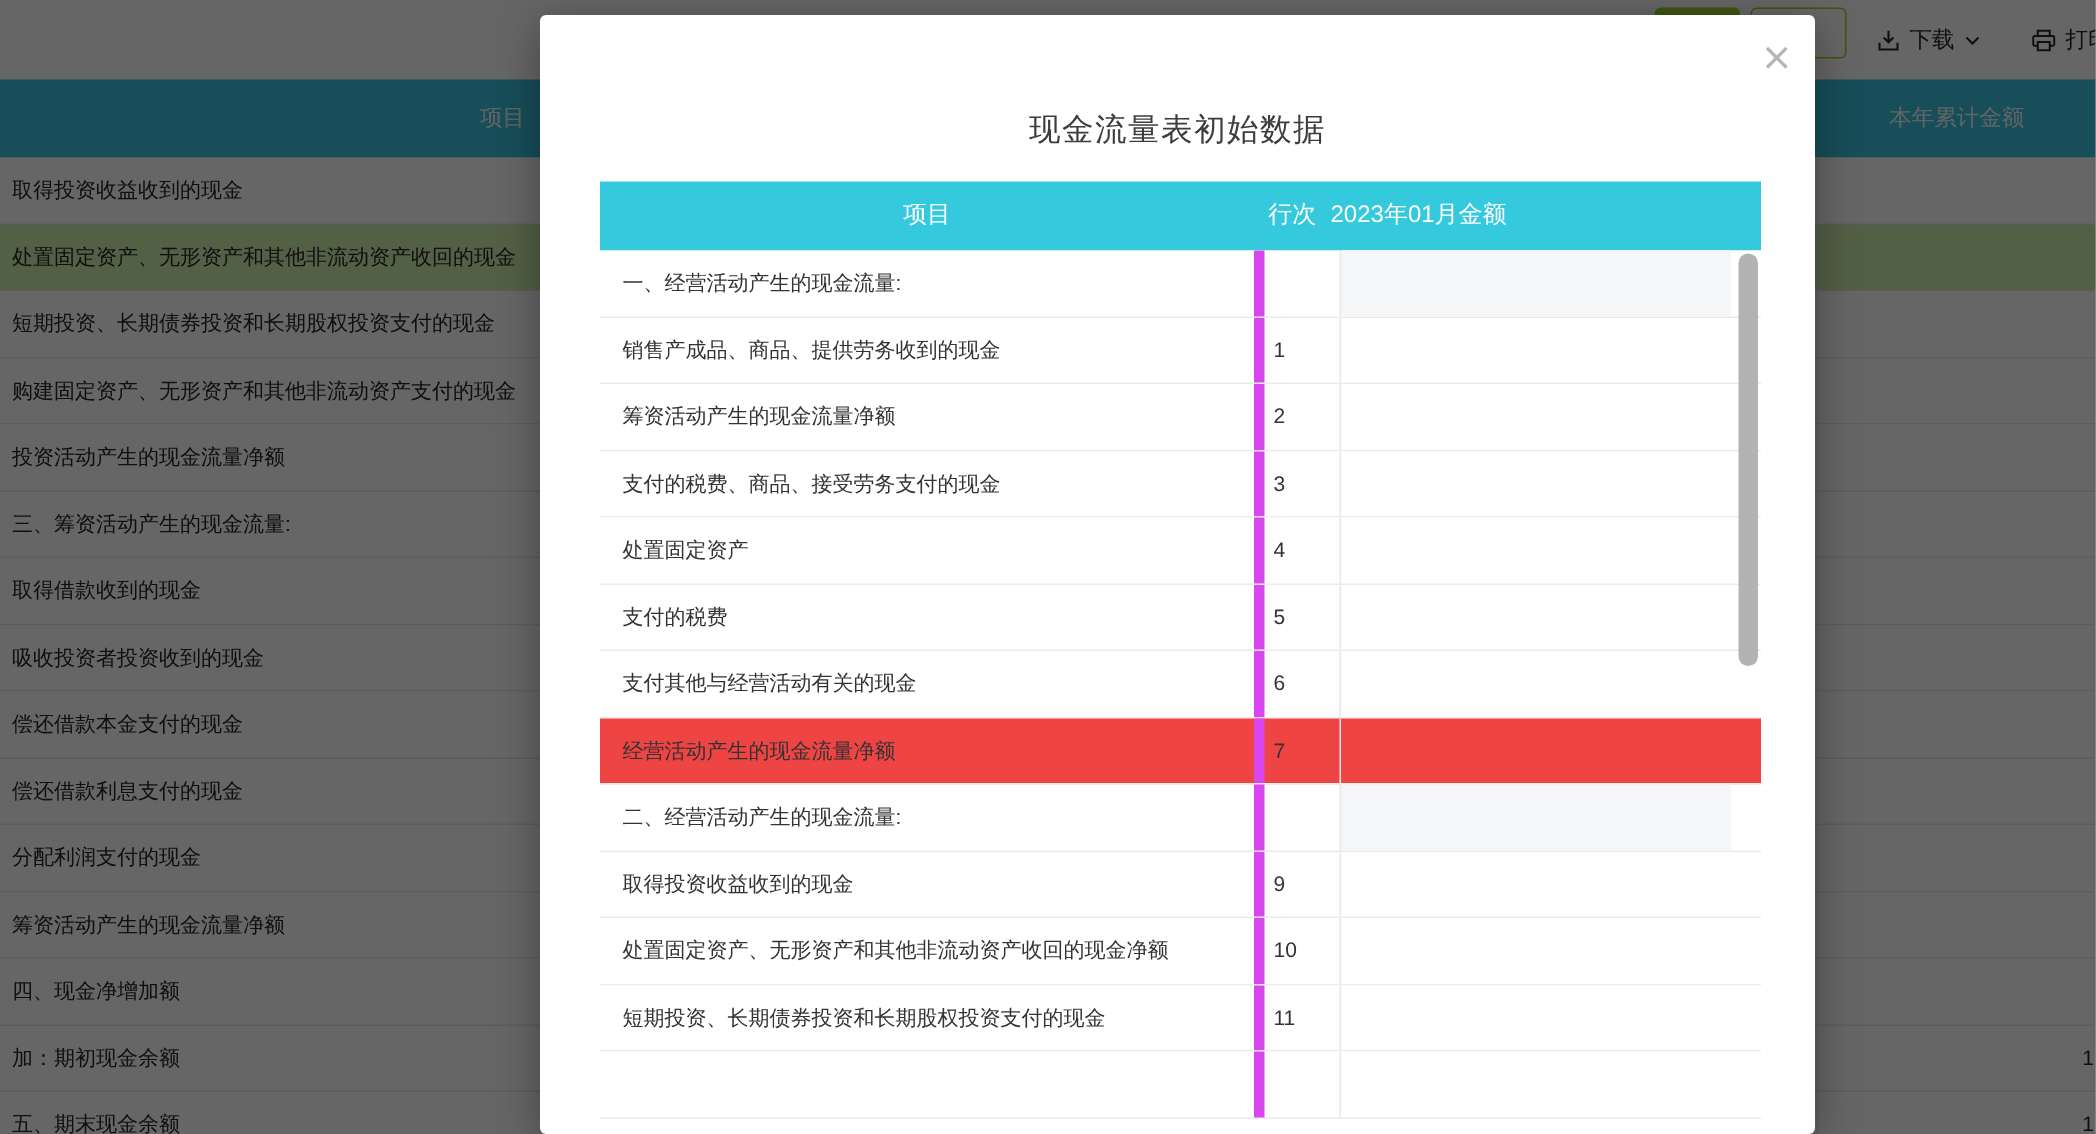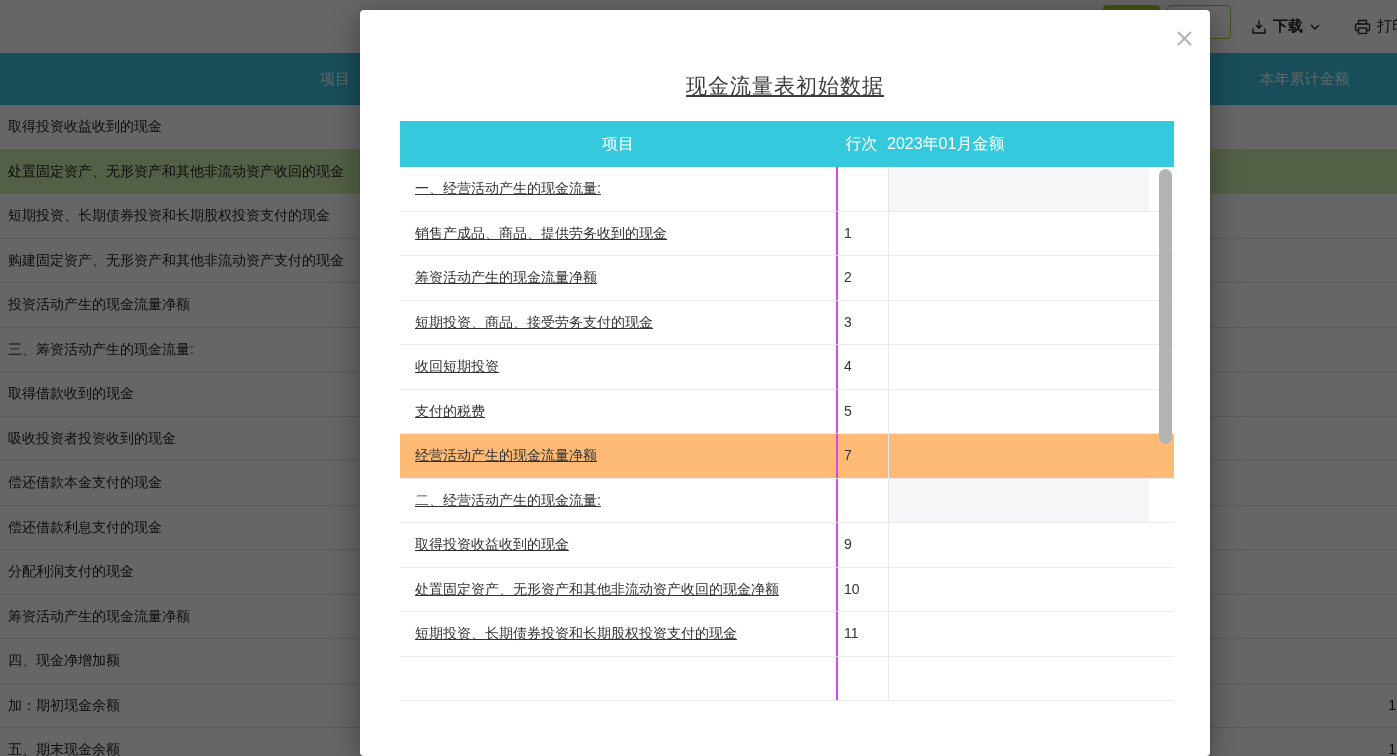--- a/index.html
+++ b/index.html
@@ -7,46 +7,46 @@
   .screen{
     position:relative;width:1397px;height:756px;overflow:hidden;
     background:#fff;font-family:"Liberation Sans","DejaVu Sans",sans-serif;
     -webkit-font-smoothing:antialiased;
   }
   
   .bg-toolbar{position:absolute;left:0;top:0;width:1397px;height:53px;background:#ffffff;}
   .btn-filled{position:absolute;left:1103px;top:5px;width:57px;height:34px;border-radius:4px;background:#9CD42A;}
   .btn-outline{position:absolute;left:1167px;top:5px;width:62px;height:32px;border-radius:4px;background:#ffffff;border:1px solid #9CD42A;}
   .tool-item{position:absolute;top:0;height:53px;display:flex;align-items:center;gap:6px;font-size:15px;color:#262626;cursor:pointer;white-space:nowrap;}
-  .tool-download{left:1251px;font-weight:bold;}
+  .tool-download{left:1251px;}
   .tool-print{left:1354px;}
   
   .bg-header{position:absolute;left:0;top:53px;width:1397px;height:52px;background:#3BC3DE;}
   .bg-header .h-project{position:absolute;left:240px;top:0;width:190px;line-height:52px;text-align:center;font-size:15px;color:#f2fbfd;}
   .bg-header .h-ytd{position:absolute;left:1212px;top:0;width:185px;line-height:52px;text-align:center;font-size:15px;color:#f2fbfd;}
   .bg-rows{position:absolute;left:0;top:105px;width:1397px;}
   .bg-row{display:flex;height:43.5px;border-bottom:1px solid #e6e6e6;background:#fff;}
   .bg-row.selected{background:#CDEFAD;}
   .bg-row .lbl{flex:1;padding-left:8px;font-size:14px;color:#262626;line-height:43.5px;white-space:nowrap;overflow:hidden;}
   .bg-row .val{width:184px;border-left:1px solid #e6e6e6;text-align:right;font-size:14px;color:#1f2430;line-height:43.5px;padding-right:1px;overflow:hidden;}
   
   .overlay{position:absolute;inset:0;background:rgba(0,0,0,0.6);}
   
   .modal{position:absolute;left:360px;top:10px;width:850px;height:746px;background:#ffffff;
          border-radius:4px;box-shadow:0 6px 30px rgba(0,0,0,0.35);overflow:hidden;}
   .modal-close{position:absolute;top:17px;right:15px;width:22px;height:22px;display:flex;align-items:center;justify-content:center;cursor:pointer;}
-  .modal-title{margin-top:62px;text-align:center;font-size:21px;font-weight:500;color:#3d3d3d;letter-spacing:1px;text-decoration:underline;}
+  .modal-title{margin-top:62px;text-align:center;font-size:21px;font-weight:500;color:#3d3d3d;letter-spacing:1px;}
   .m-table{position:absolute;left:40px;top:111px;width:774px;}
   .m-head{display:flex;height:46px;background:#35C9DD;color:#ffffff;font-size:16px;}
   .m-head .h1{width:436px;text-align:center;line-height:46px;}
   .m-head .h2{width:51px;text-align:center;line-height:46px;}
   .m-head .h3{width:287px;text-align:left;line-height:46px;}
   .m-row{display:flex;height:43.5px;border-bottom:1px solid #ebebeb;font-size:14px;color:#333333;background:#fff;}
-  .m-row.gray{background:#fdba74;}
-  .mc1{width:421px;padding-left:15px;border-right:2px solid #d946ef;line-height:43.5px;white-space:nowrap;overflow:hidden;text-decoration:underline;}
+  .m-row.gray{background:#ef4444;}
+  .mc1{width:421px;padding-left:15px;border-right:7px solid #d946ef;line-height:43.5px;white-space:nowrap;overflow:hidden;}
   .mc2{width:44px;padding-left:6px;border-right:1px solid #e8e8e8;line-height:43.5px;}
   .mc3{width:260px;}
   .mc3.dis{background:#f5f6f7;}
   .m-scroll{position:absolute;left:799px;top:159px;width:13px;height:275px;border-radius:7px;background:#b3b3b3;cursor:pointer;}
   svg{display:block;}
 </style>
 </head>
 <body>
 
 <div class="screen">
@@ -174,32 +174,37 @@
           <div class="mc1">销售产成品、商品、提供劳务收到的现金</div>
           <div class="mc2">1</div>
           <div class="mc3"></div>
         </div>
       <div class="m-row">
           <div class="mc1">筹资活动产生的现金流量净额</div>
           <div class="mc2">2</div>
           <div class="mc3"></div>
         </div>
       <div class="m-row">
-          <div class="mc1">短期投资、商品、接受劳务支付的现金</div>
+          <div class="mc1">支付的税费、商品、接受劳务支付的现金</div>
           <div class="mc2">3</div>
           <div class="mc3"></div>
         </div>
       <div class="m-row">
-          <div class="mc1">收回短期投资</div>
+          <div class="mc1">处置固定资产</div>
           <div class="mc2">4</div>
           <div class="mc3"></div>
         </div>
       <div class="m-row">
           <div class="mc1">支付的税费</div>
           <div class="mc2">5</div>
+          <div class="mc3"></div>
+        </div>
+      <div class="m-row">
+          <div class="mc1">支付其他与经营活动有关的现金</div>
+          <div class="mc2">6</div>
           <div class="mc3"></div>
         </div>
       <div class="m-row gray">
           <div class="mc1">经营活动产生的现金流量净额</div>
           <div class="mc2">7</div>
           <div class="mc3"></div>
         </div>
       <div class="m-row">
           <div class="mc1">二、经营活动产生的现金流量:</div>
           <div class="mc2"></div>

